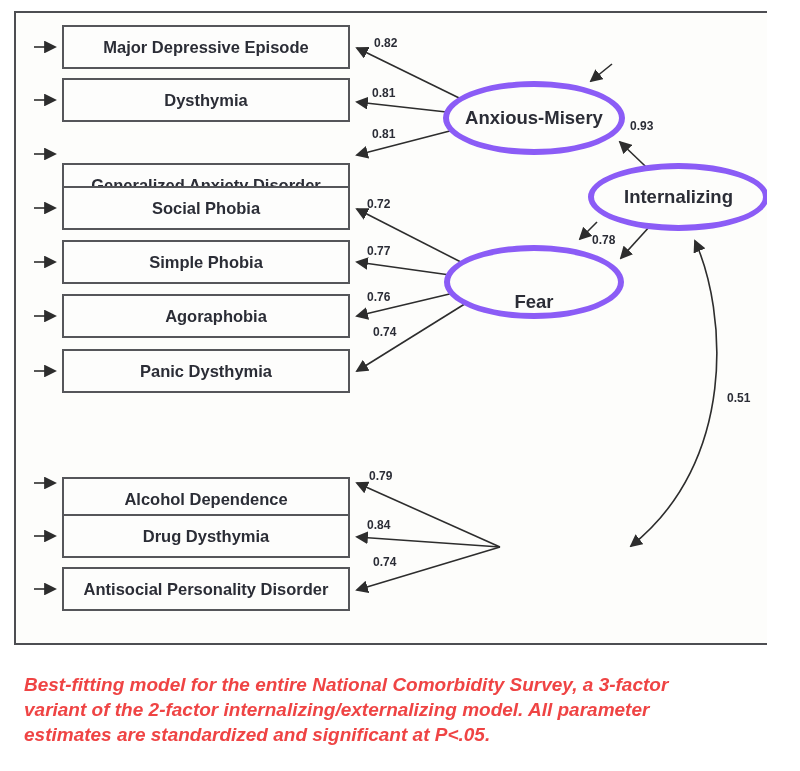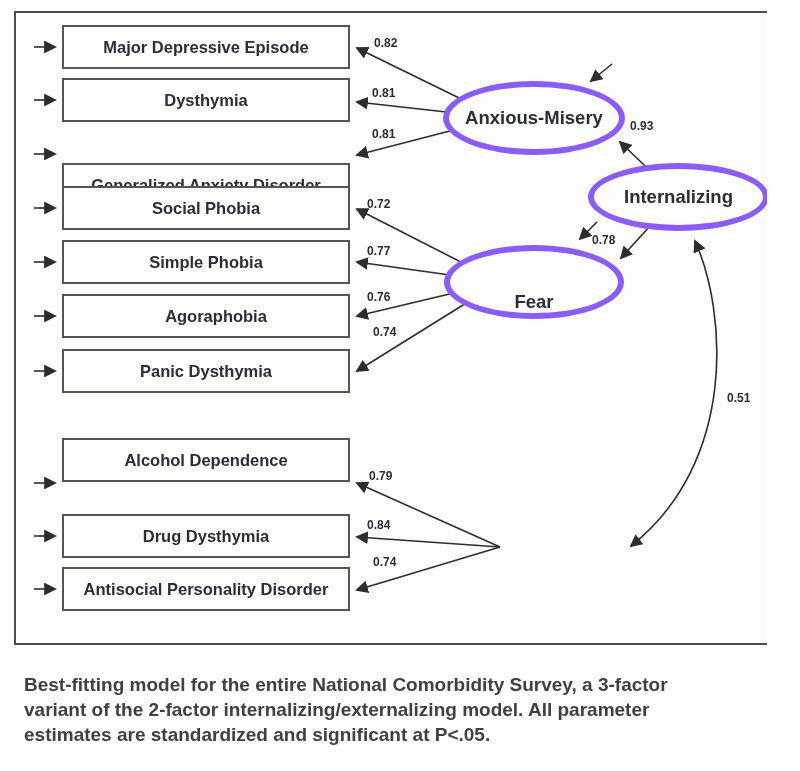--- a/index.html
+++ b/index.html
@@ -23,21 +23,21 @@
     position:absolute;z-index:2;border:6px solid #8b5cf6;background:#fdfdfb;
     border-radius:50%;box-sizing:border-box;
     display:flex;align-items:center;justify-content:center;
   }
   .ell-label{font-weight:bold;font-size:18.5px;white-space:nowrap;}
   .num{
     position:absolute;z-index:3;font-weight:bold;font-size:12px;white-space:nowrap;
   }
   .caption{
     position:absolute;left:24px;top:672px;z-index:2;
-    font-weight:bold;font-size:19px;line-height:25px;color:#404040;
+    font-weight:bold;font-style:italic;font-size:19px;line-height:25px;color:#ef4444;
   }
   .caption div{white-space:nowrap;}
 </style>
 </head>
 <body>
 
 <div class="canvas">
 
   <div class="frame"></div>
 
@@ -97,21 +97,21 @@
     </div>
   <div class="obox" style="top:186px;">
     <span class="obox-label">Social Phobia</span>
     </div>
   <div class="obox" style="top:294px;padding-left:20px;">
     <span class="obox-label">Agoraphobia</span>
     </div>
   <div class="obox" style="top:349px;">
     <span class="obox-label">Panic Dysthymia</span>
     </div>
-  <div class="obox" style="top:438px;">
+  <div class="obox" style="top:477px;">
     <span class="obox-label">Alcohol Dependence</span>
     </div>
   <div class="obox" style="top:514px;">
     <span class="obox-label">Drug Dysthymia</span>
     </div>
   <div class="obox" style="top:567px;">
     <span class="obox-label">Antisocial Personality Disorder</span>
     </div>
 
   <div class="ell" style="left:443px;top:81px;width:182px;height:74px;">

